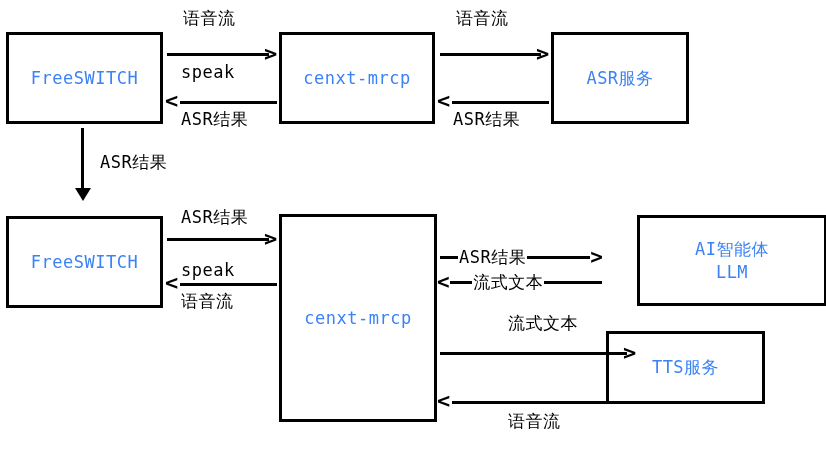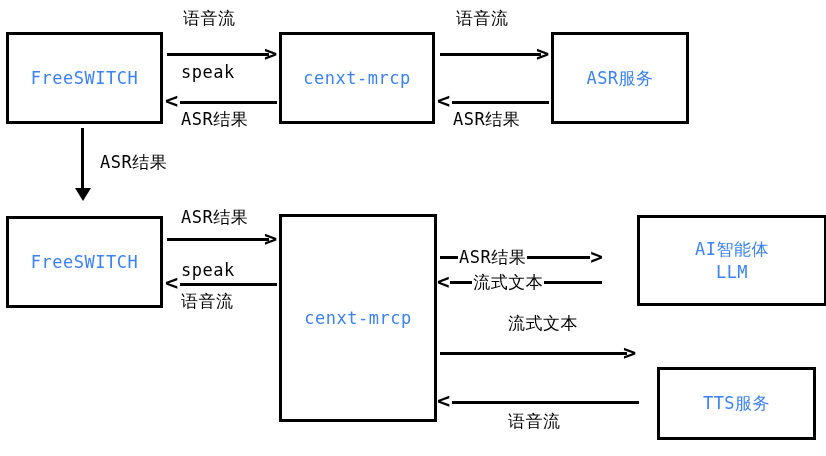--- a/index.html
+++ b/index.html
@@ -154,21 +154,21 @@
 
   <div class="box" style="left:279px; top:214px; width:158px; height:208px;">
     <span>cenxt-mrcp</span>
   </div>
 
   <div class="box" style="left:637px; top:215px; width:190px; height:91px;text-align:center;">
     <span>AI智能体</span>
     <span class="line2">LLM</span>
   </div>
 
-  <div class="box" style="left:657px; top:331px; width:159px; height:73px;margin-top:36px;">
+  <div class="box" style="left:606px; top:331px; width:159px; height:73px;">
     <span>TTS服务</span>
   </div>
 
   <div class="lbl" style="left:181px; top:209px;">ASR结果</div>
   <div class="hline" style="left:167px; top:238px; width:102px;"></div>
   <div class="ahead-r" style="left:264px; top:228px;">&gt;</div>
 
   <div class="lbl" style="left:181px; top:262px;">speak</div>
 
   <div class="ahead-l" style="left:165px; top:272px;">&lt;</div>

